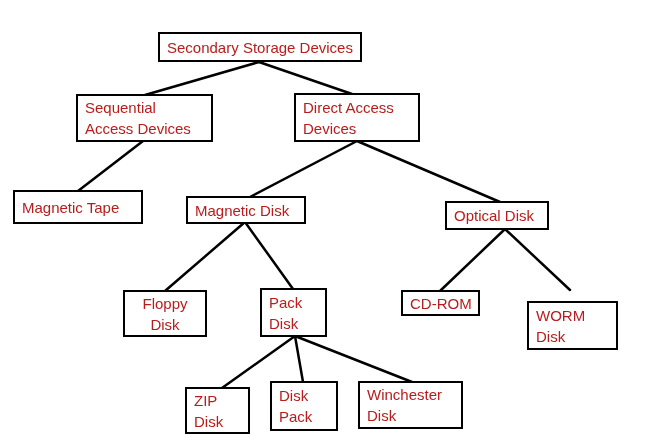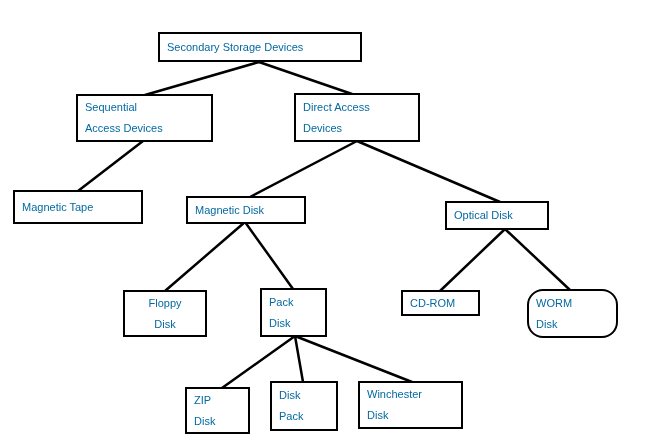--- a/index.html
+++ b/index.html
@@ -25,22 +25,22 @@
   .edges line {
     stroke: #000000;
     stroke-width: 2.5;
     stroke-linecap: round;
   }
   .node {
     position: absolute;
     box-sizing: border-box;
     border: 2.5px solid #000000;
     background: #ffffff;
-    color: #0369a1;
-    font-size: 11px;
+    color: #b91c1c;
+    font-size: 15px;
     line-height: 21px;
     display: flex;
     flex-direction: column;
     justify-content: center;
     align-items: flex-start;
     padding-left: 7px;
     white-space: nowrap;
   }
   .node.center {
     align-items: center;
@@ -108,21 +108,21 @@
   <div class="node" style="left:260px; top:288px; width:67px; height:49px;">
     <span>Pack</span>
     <span>Disk</span>
   </div>
 
   <div class="node" style="left:401px; top:290px; width:79px; height:26px;">
     <span>CD-ROM</span>
     <span></span>
   </div>
 
-  <div class="node" style="left:527px; top:289px; width:91px; height:49px;border-radius:16px;">
+  <div class="node" style="left:527px; top:301px; width:91px; height:49px;">
     <span>WORM</span>
     <span>Disk</span>
   </div>
 
   <div class="node" style="left:185px; top:387px; width:65px; height:47px;">
     <span>ZIP</span>
     <span>Disk</span>
   </div>
 
   <div class="node" style="left:270px; top:381px; width:68px; height:50px;">

